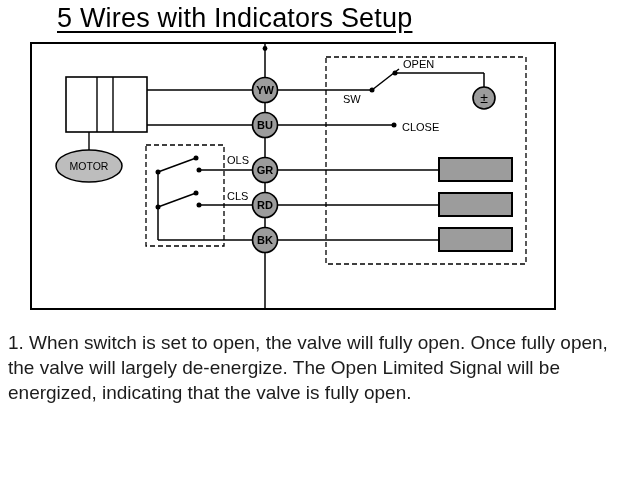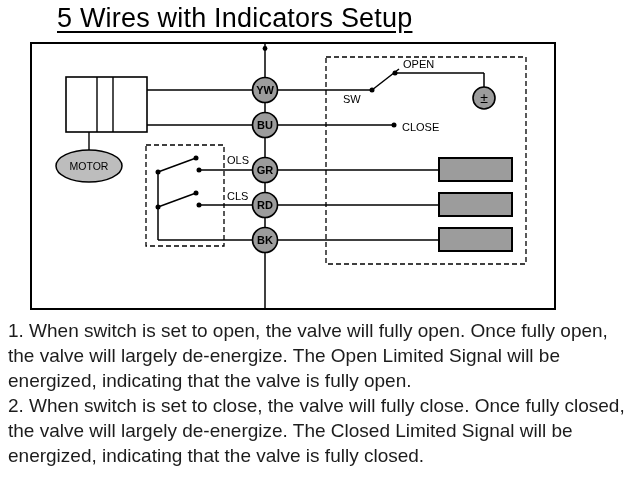--- a/index.html
+++ b/index.html
@@ -1,21 +1,21 @@
 <!DOCTYPE html>
 <html><head>
 <meta charset="utf-8">
 <style>
   html,body{margin:0;padding:0;background:#ffffff;}
   #screen{position:relative;width:644px;height:494px;background:#ffffff;overflow:hidden;
           font-family:"Liberation Sans",sans-serif;color:#111;padding-left:8px;}
   .title{position:absolute;left:57px;top:3px;font-size:27px;font-weight:400;color:#000;
          text-decoration:underline;text-underline-offset:4px;letter-spacing:.2px;}
   svg{position:absolute;left:0;top:0;}
-  .notes{position:absolute;left:8px;top:318px;width:622px;font-size:19px;line-height:25px;color:#1c1c1c;}
+  .notes{position:absolute;left:8px;top:330px;width:622px;font-size:19px;line-height:25px;color:#1c1c1c;}
   .notes p{margin:0;}
   text{font-family:"Liberation Sans",sans-serif;fill:#000;}
 </style>
 </head>
 <body>
 
 <div id="screen">
 
   <div class="title">5 Wires with Indicators Setup</div>
 
@@ -95,16 +95,15 @@
       <text x="265" y="174" font-size="11" font-weight="bold" text-anchor="middle">GR</text>
       <circle cx="265" cy="205" r="12.5" stroke="#000" stroke-width="1.6" fill="#9c9c9c"></circle>
       <text x="265" y="209" font-size="11" font-weight="bold" text-anchor="middle">RD</text>
       <circle cx="265" cy="240" r="12.5" stroke="#000" stroke-width="1.6" fill="#9c9c9c"></circle>
       <text x="265" y="244" font-size="11" font-weight="bold" text-anchor="middle">BK</text>
     </g>
   </svg>
 
   <div class="notes">
     <p>1. When switch is set to open, the valve will fully open. Once fully open, the valve will largely de-energize. The Open Limited Signal will be energized, indicating that the valve is fully open.</p>
-    <p>2. When switch is set to close, the valve will fully close. Once fully closed, the valve will largely de-energize. The Closed Limited Signal will be energized, indicating that the valve is fully closed.</p>
   </div>
 
 </div>
 
 </body></html>

